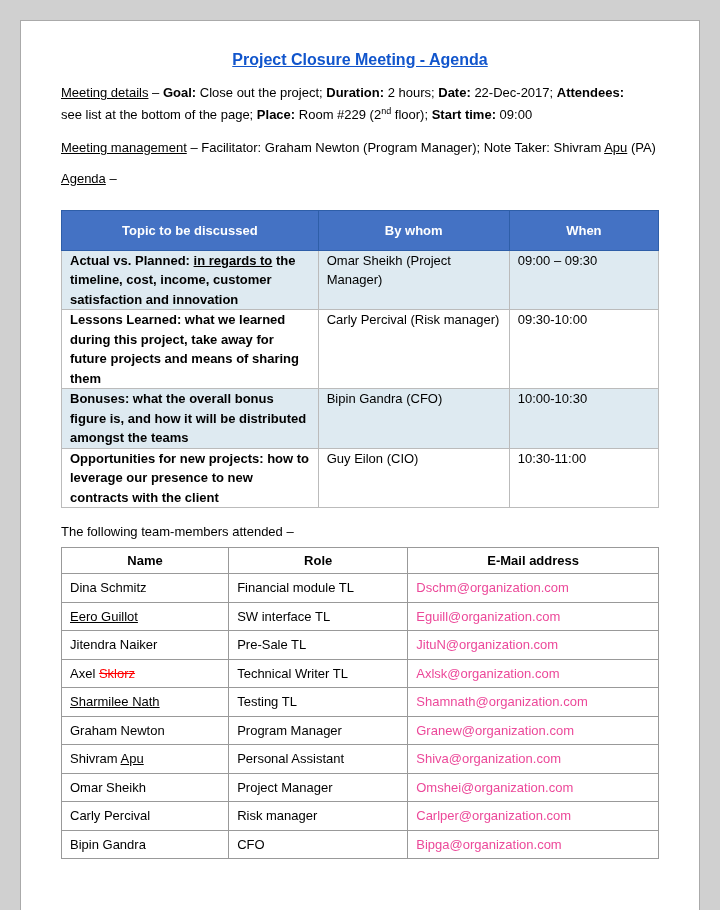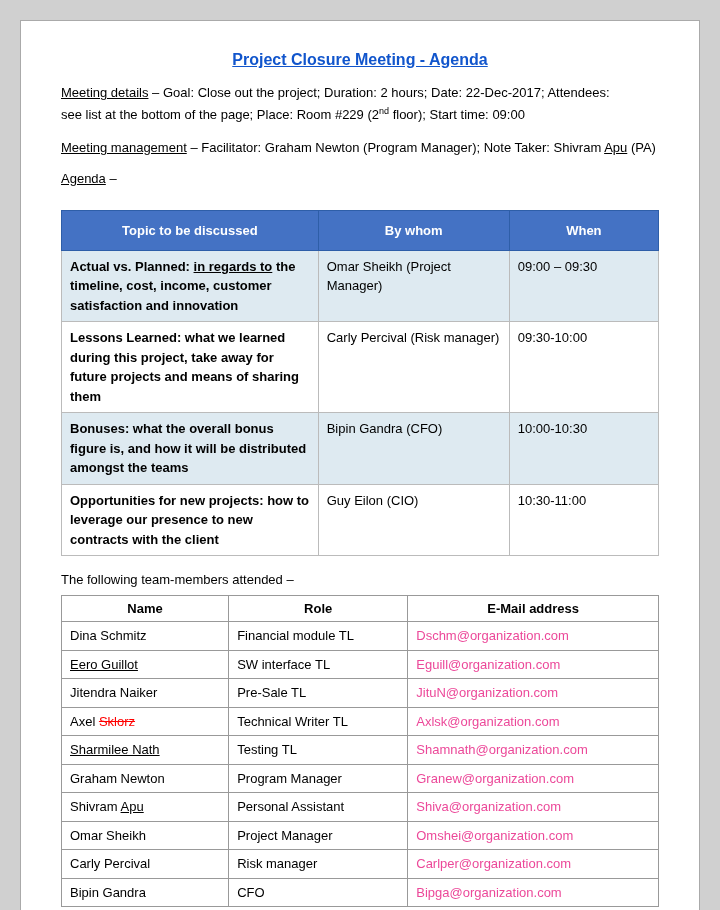--- a/index.html
+++ b/index.html
@@ -30,21 +30,21 @@
     }
     .section-label {
       text-decoration: underline;
       font-weight: normal;
     }
     .meeting-details {
       margin-bottom: 12px;
       line-height: 1.6;
     }
     .meeting-details b {
-      font-weight: normal;
+      font-weight: bold;
     }
     .meeting-management {
       margin-bottom: 12px;
       line-height: 1.6;
     }
     .agenda-label {
       margin-bottom: 24px;
     }
     .agenda-table {
       width: 100%;
@@ -54,21 +54,21 @@
     .agenda-table th {
       background-color: #4472C4;
       color: #fff;
       padding: 12px 8px;
       text-align: center;
       font-size: 13px;
       font-weight: bold;
       border: 1px solid #2E5EA8;
     }
     .agenda-table td {
-      padding: 6px 8px;
+      padding: 0 8px;
       border: 1px solid #bbb;
       vertical-align: top;
       font-size: 13px;
       line-height: 1.5;
       margin-top: 20px;
     }
     .agenda-table tr:nth-child(odd) td {
       background-color: #DEEAF1;
     }
     .agenda-table tr:nth-child(even) td {

